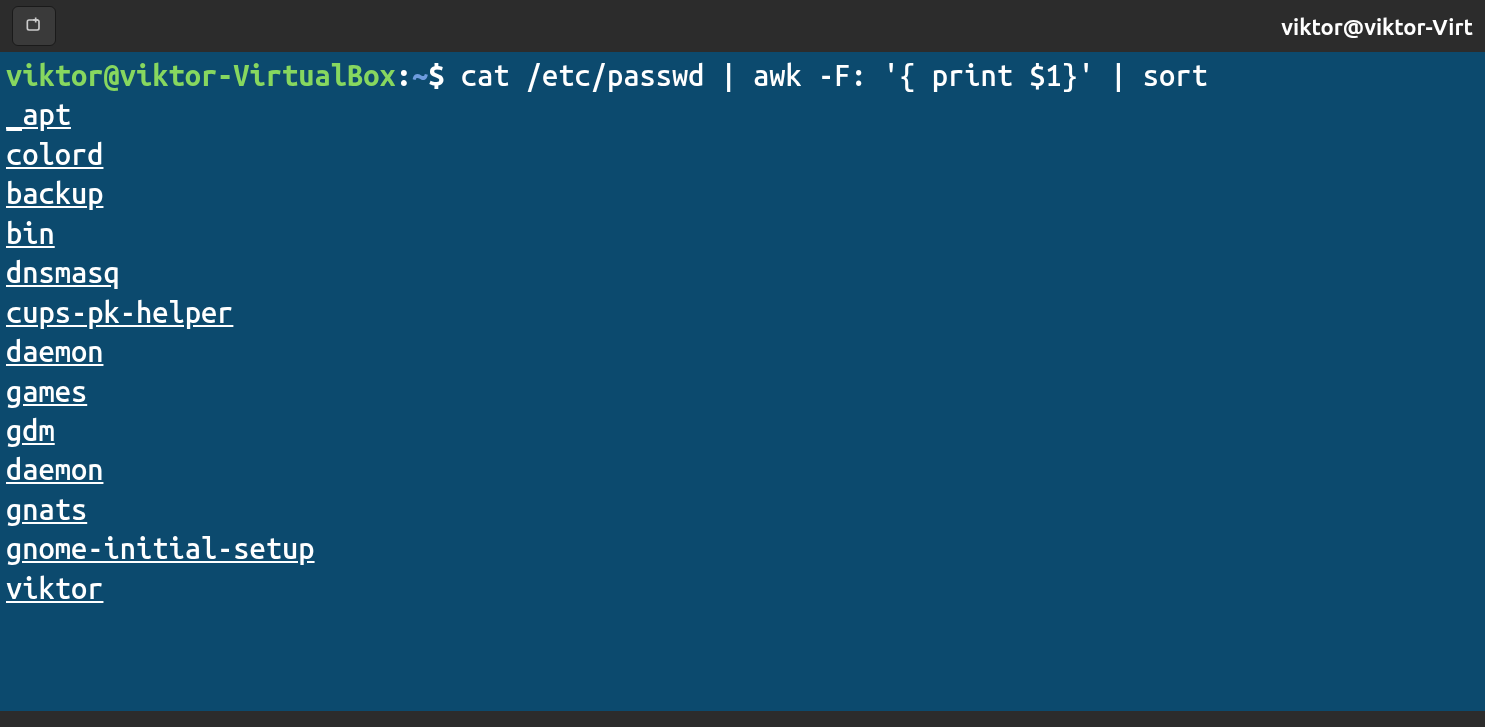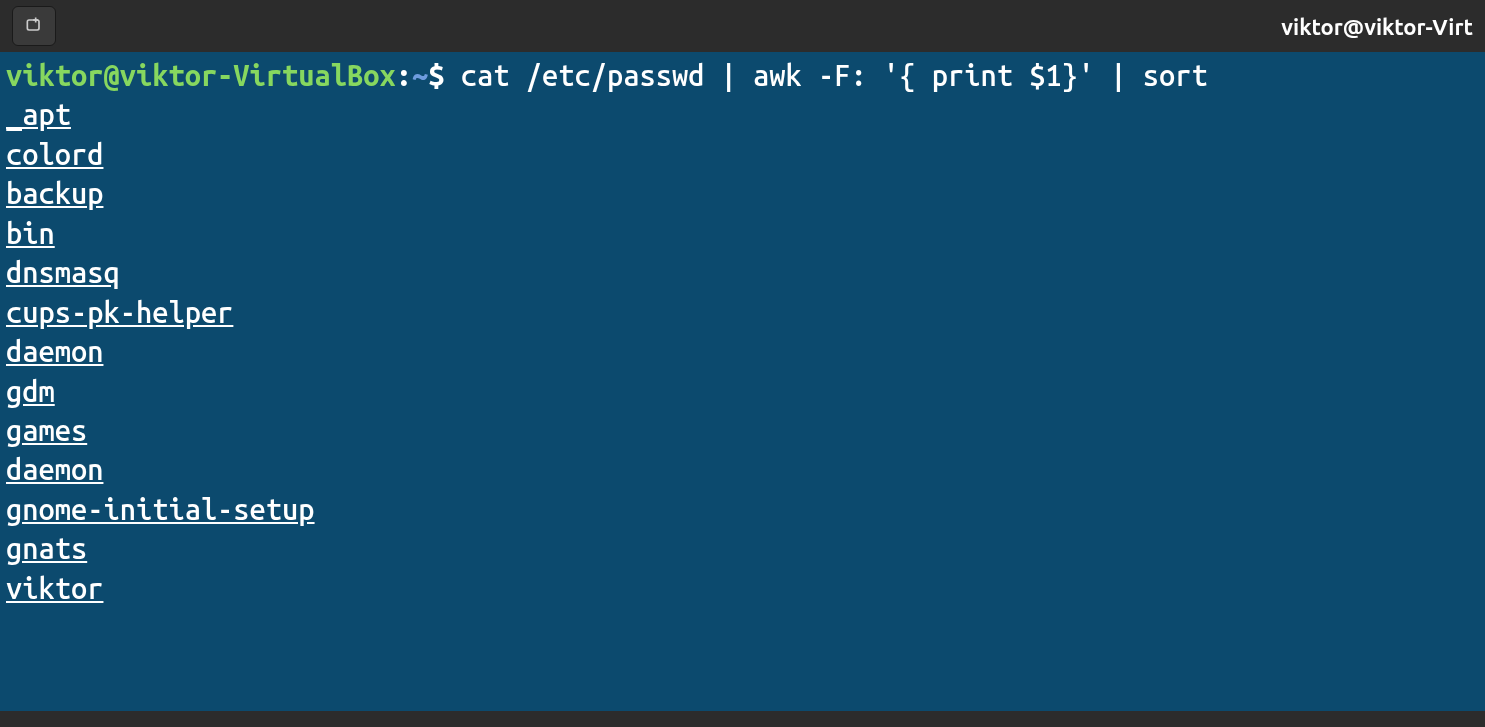--- a/index.html
+++ b/index.html
@@ -103,20 +103,20 @@
 <div class="terminal">
   <div class="prompt-line"><span class="user-host">viktor@viktor-VirtualBox</span><span class="colon">:</span><span class="path">~</span><span class="dollar">$</span><span class="command"> <span>cat /etc/passwd | awk -F: '{ print $1}' | sort</span></span></div>
   <div id="output-container">
       <div class="output-line">_apt</div>
       <div class="output-line">colord</div>
       <div class="output-line">backup</div>
       <div class="output-line">bin</div>
       <div class="output-line">dnsmasq</div>
       <div class="output-line">cups-pk-helper</div>
       <div class="output-line">daemon</div>
+      <div class="output-line">games</div>
       <div class="output-line">gdm</div>
-      <div class="output-line">games</div>
       <div class="output-line">daemon</div>
+      <div class="output-line">gnats</div>
       <div class="output-line">gnome-initial-setup</div>
-      <div class="output-line">gnats</div>
       <div class="output-line">viktor</div>
     </div>
 </div>
 
 </body></html>

